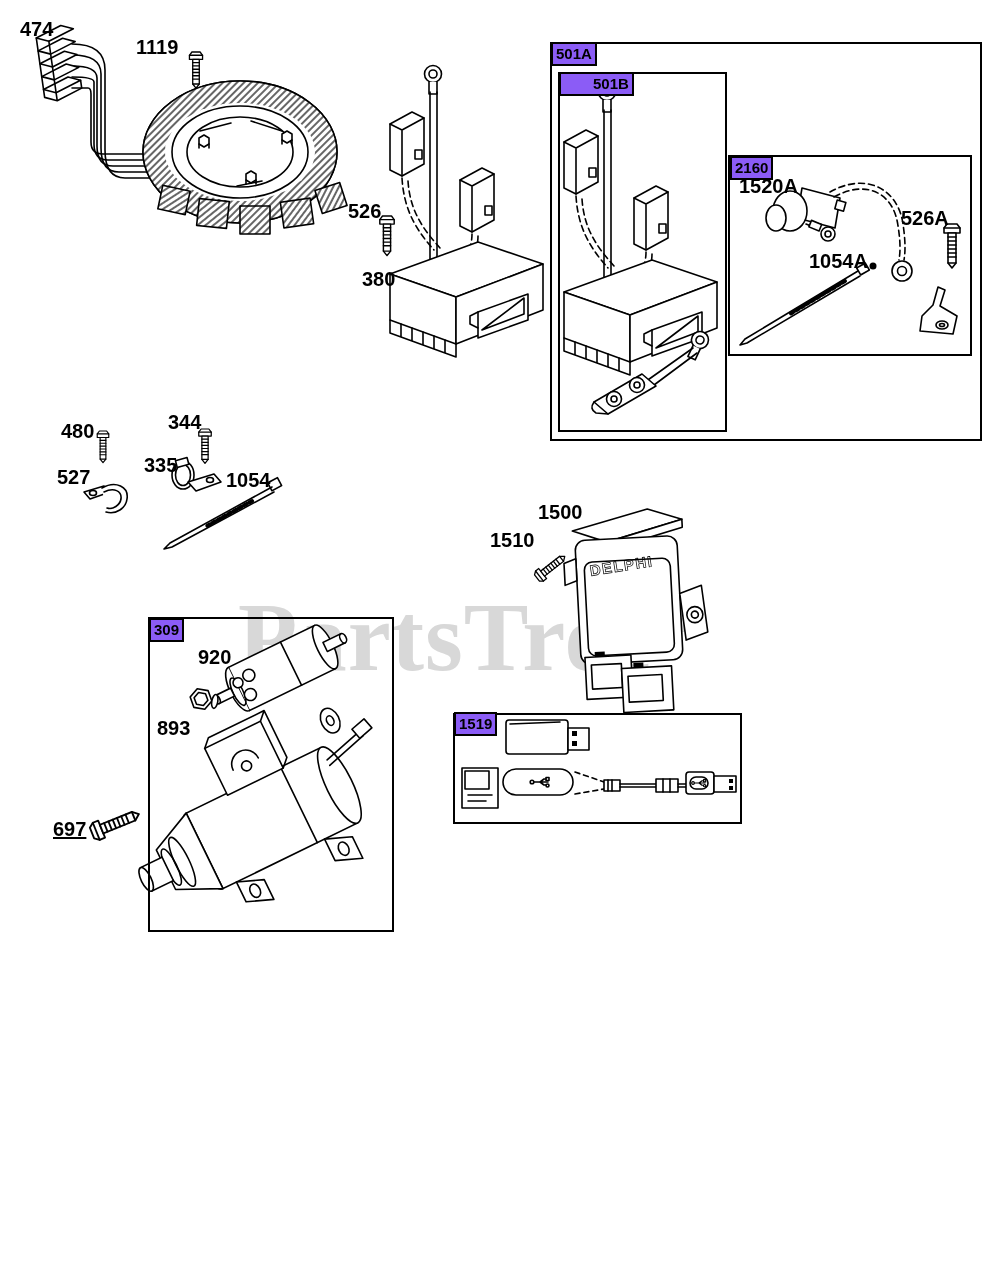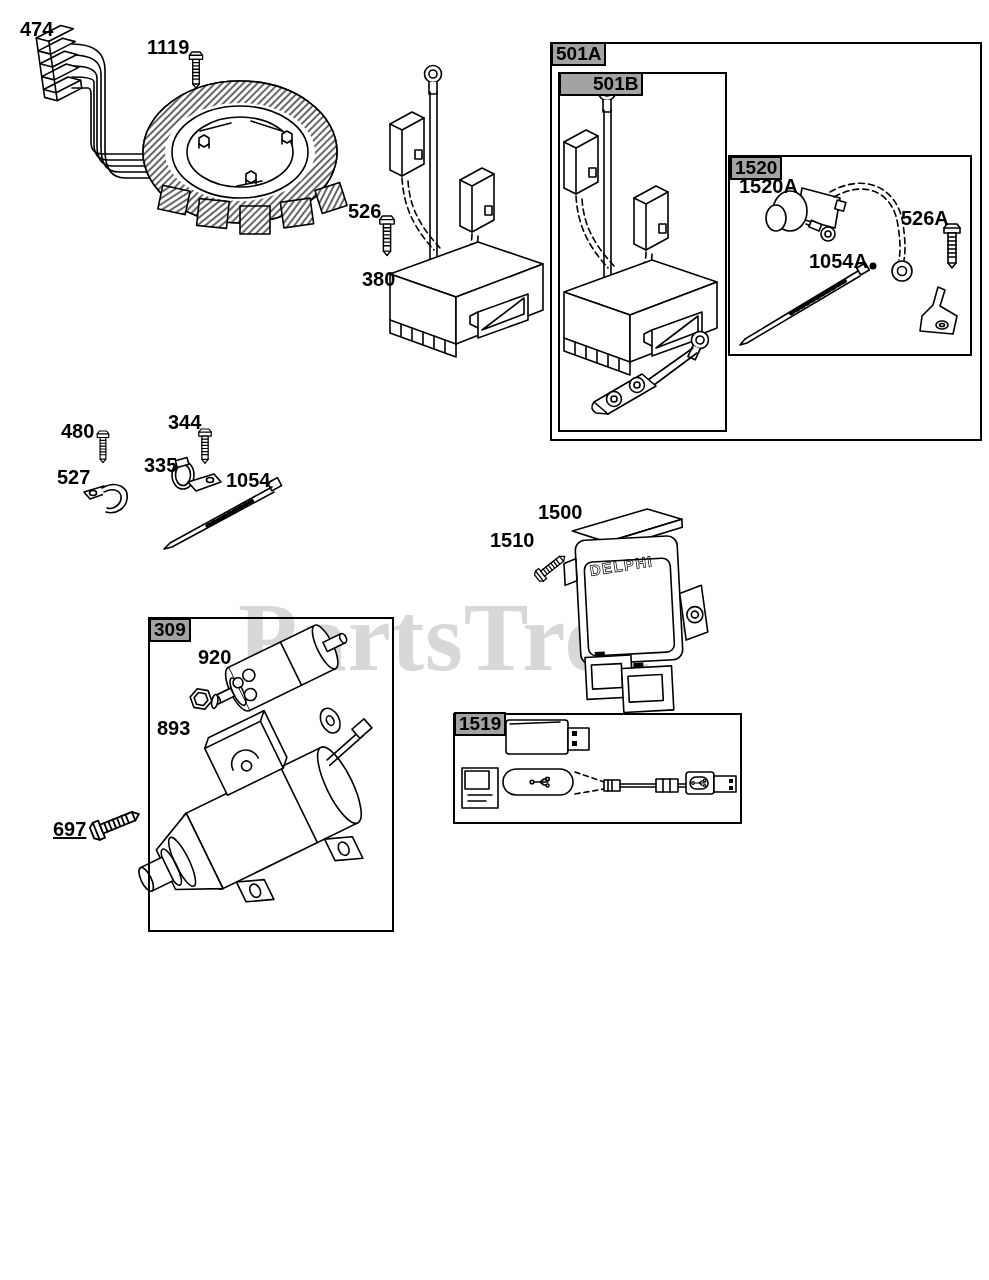--- a/index.html
+++ b/index.html
@@ -4,22 +4,22 @@
 <style>
   html,body{margin:0;padding:0;background:#ffffff;}
   .canvas{position:relative;width:989px;height:1280px;background:#ffffff;overflow:hidden;
           font-family:"Liberation Sans",sans-serif;}
   .watermark{position:absolute;left:238px;top:582px;z-index:1;white-space:nowrap;
              font-family:"Liberation Serif",serif;font-weight:bold;font-size:97px;
              color:#d8d8d8;letter-spacing:1px;}
   .watermark .tm{font-size:22px;vertical-align:38px;letter-spacing:0;}
   svg.art{position:absolute;left:0;top:0;z-index:2;}
   .part-box{position:absolute;border:2px solid #000;background:transparent;z-index:3;}
-  .box-label{position:absolute;border:2px solid #000;background:#a3a3a3;color:#000;
-             font-weight:bold;font-size:19px;line-height:20px;padding:0 3px;z-index:4;text-align:center;}
+  .box-label{position:absolute;border:2px solid #000;background:#8b5cf6;color:#000;
+             font-weight:bold;font-size:15px;line-height:20px;padding:0 3px;z-index:4;text-align:center;}
   .callout{position:absolute;color:#000;font-weight:bold;font-size:20px;line-height:22px;
            z-index:4;white-space:nowrap;}
 </style>
 </head>
 <body>
 
 <div class="canvas">
 
   <div class="watermark"><span>PartsTree</span><span class="tm">TM</span></div>
 
@@ -268,26 +268,26 @@
   </svg>
 
   <div class="part-box" style="left:550px;top:42px;width:428px;height:395px;"></div>
   <div class="part-box" style="left:558px;top:72px;width:165px;height:356px;"></div>
   <div class="part-box" style="left:728px;top:155px;width:240px;height:197px;"></div>
   <div class="part-box" style="left:148px;top:617px;width:242px;height:311px;"></div>
   <div class="part-box" style="left:453px;top:713px;width:285px;height:107px;"></div>
 
   <div class="box-label" style="left:551px;top:42px;">501A</div>
   <div class="box-label" style="left:559px;top:72px;padding-left:32px;">501B</div>
-  <div class="box-label" style="left:730px;top:156px;">1520</div>
+  <div class="box-label" style="left:730px;top:156px;">2160</div>
   <div class="box-label" style="left:149px;top:618px;">309</div>
   <div class="box-label" style="left:454px;top:712px;">1519</div>
 
   <div class="callout" style="left:20px;top:18px;">474</div>
-  <div class="callout" style="left:147px;top:36px;text-align:right;">1119</div>
+  <div class="callout" style="left:136px;top:36px;text-align:right;">1119</div>
   <div class="callout" style="left:348px;top:200px;">526</div>
   <div class="callout" style="left:362px;top:268px;">380</div>
   <div class="callout" style="left:739px;top:175px;">1520A</div>
   <div class="callout" style="left:901px;top:207px;">526A</div>
   <div class="callout" style="left:809px;top:250px;">1054A</div>
   <div class="callout" style="left:61px;top:420px;">480</div>
   <div class="callout" style="left:168px;top:411px;">344</div>
   <div class="callout" style="left:57px;top:466px;">527</div>
   <div class="callout" style="left:144px;top:454px;">335</div>
   <div class="callout" style="left:226px;top:469px;">1054</div>

